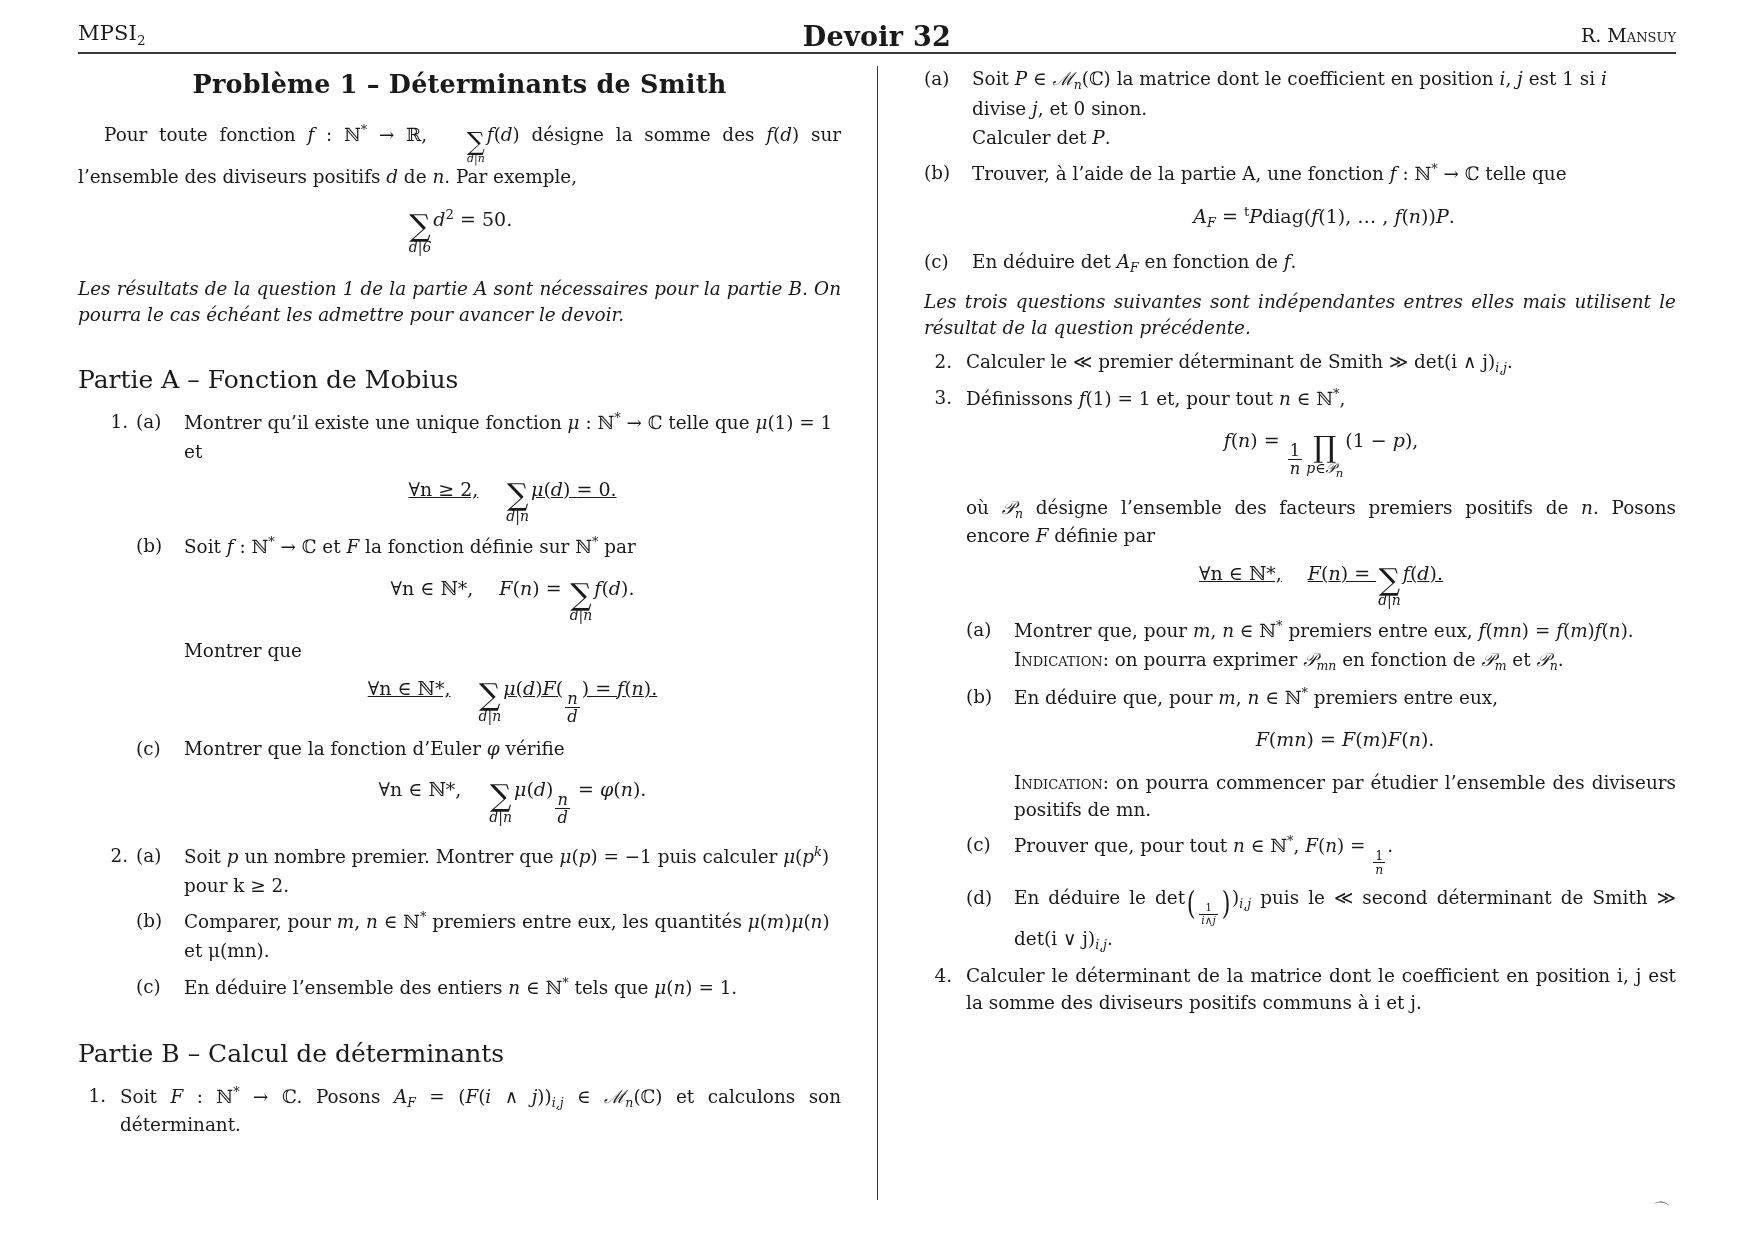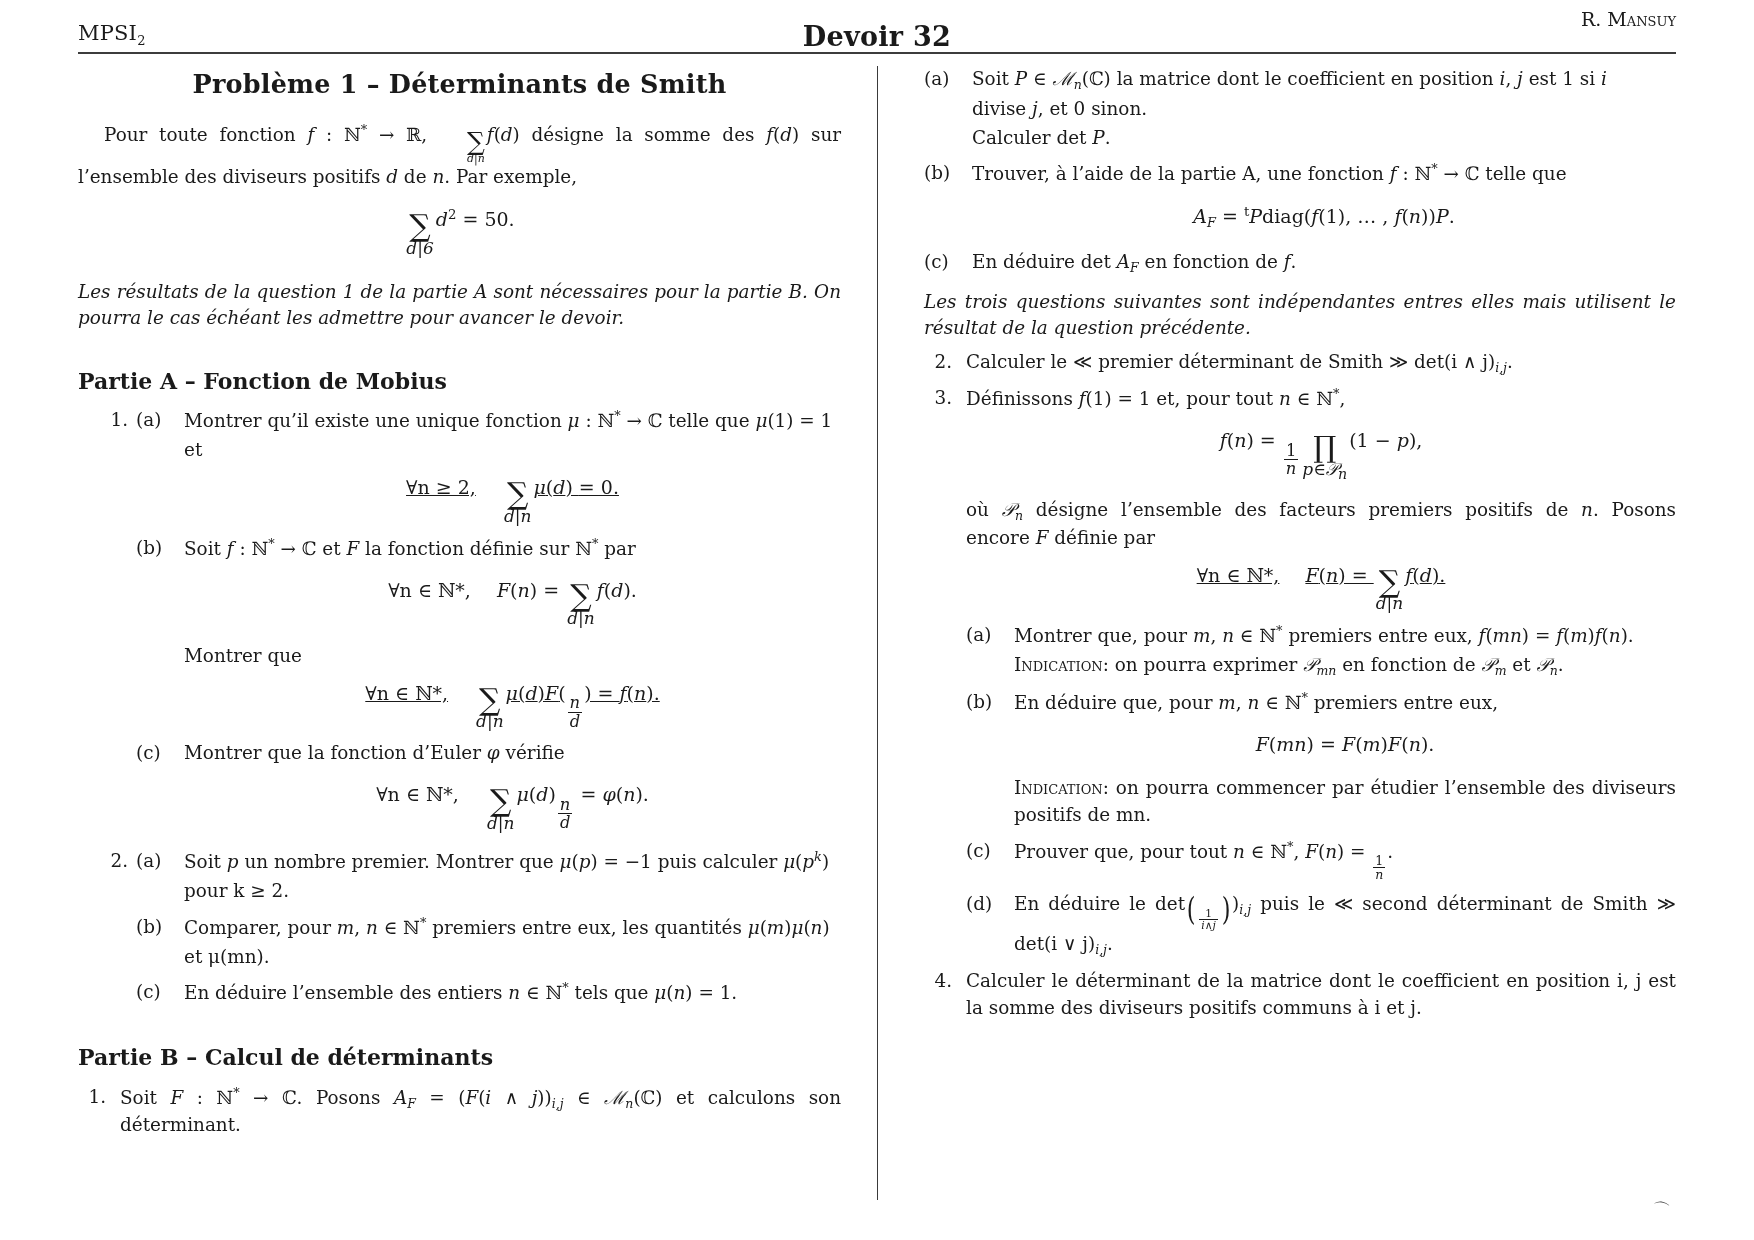--- a/index.html
+++ b/index.html
@@ -46,21 +46,21 @@
     left: 0; right: 0;
     bottom: 0;
     text-align: center;
     font-size: 27px;
     font-weight: bold;
     letter-spacing: .3px;
   }
   .runhead .rh-right {
     position: absolute;
     right: 0;
-    bottom: 22px;
+    bottom: 6px;
     font-size: 19px;
     font-variant: small-caps;
   }
   .rule {
     position: absolute;
     top: 52px;
     left: 78px;
     right: 78px;
     height: 1.6px;
     background: #3c3c3c;
@@ -85,22 +85,22 @@
   .col-right { padding-left: 46px; border-left: 1.4px solid #3a3a3a; }
 
   h2.part-title {
     font-size: 25.5px;
     font-weight: bold;
     margin: 0 0 18px 0;
     letter-spacing: .2px;
     text-align: center;
   }
   h3.section-title {
-    font-size: 22px;
-    font-weight: bold;
+    font-size: 25px;
+    font-weight: normal;
     margin: 34px 0 10px 0;
   }
   p.body {
     margin: 0 0 4px 0;
     text-align: justify;
     text-indent: 26px;
   }
   p.italic-note {
     font-style: italic;
     margin: 22px 0 6px 0;
@@ -169,21 +169,21 @@
     display: inline-flex;
     flex-direction: column;
     align-items: center;
     vertical-align: -0.52em;
     margin: 0 2px;
     line-height: 1;
   }
   .op .sym { font-size: 30px; line-height: .82; }
   .op .sym.prod { font-size: 29px; }
   .op .lim {
-    font-size: 17px;
+    font-size: 14px;
     font-style: italic;
     margin-top: 1px;
     white-space: nowrap;
   }
   .op.inline-small { vertical-align: -0.46em; }
   .op.inline-small .sym { font-size: 25px; }
   .op.inline-small .lim { font-size: 11px; }
 
   
   .frac {

